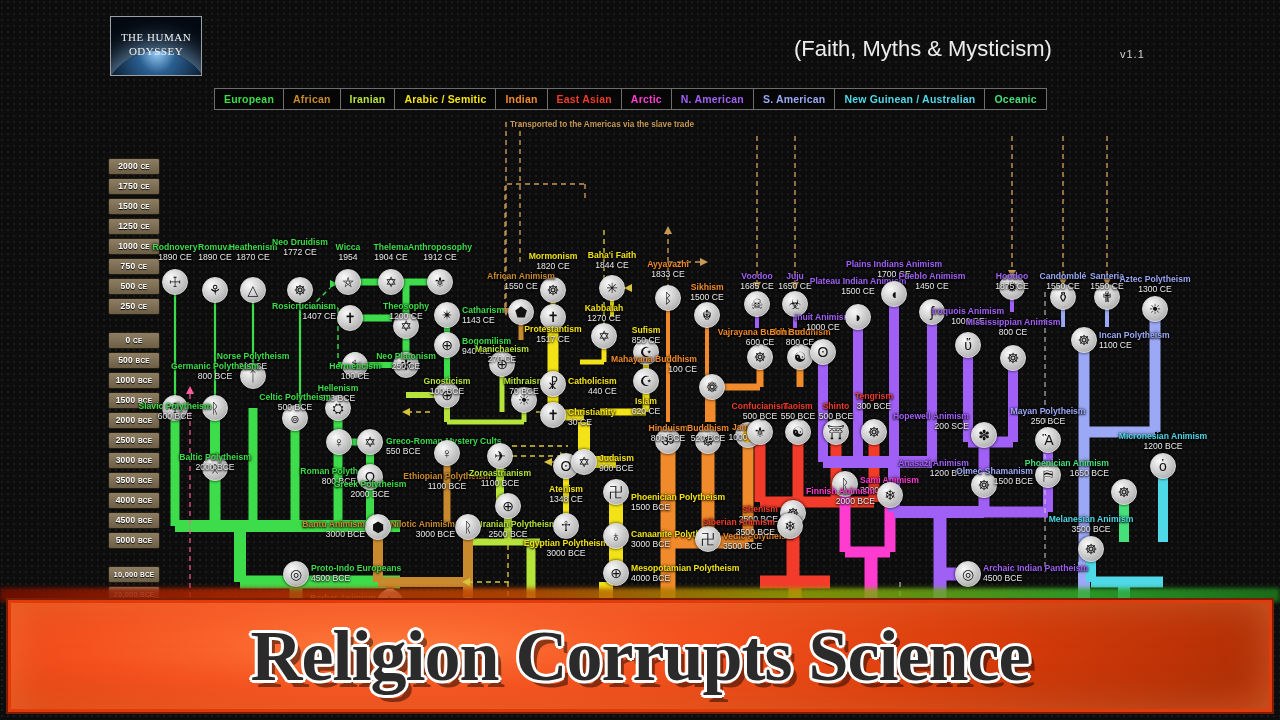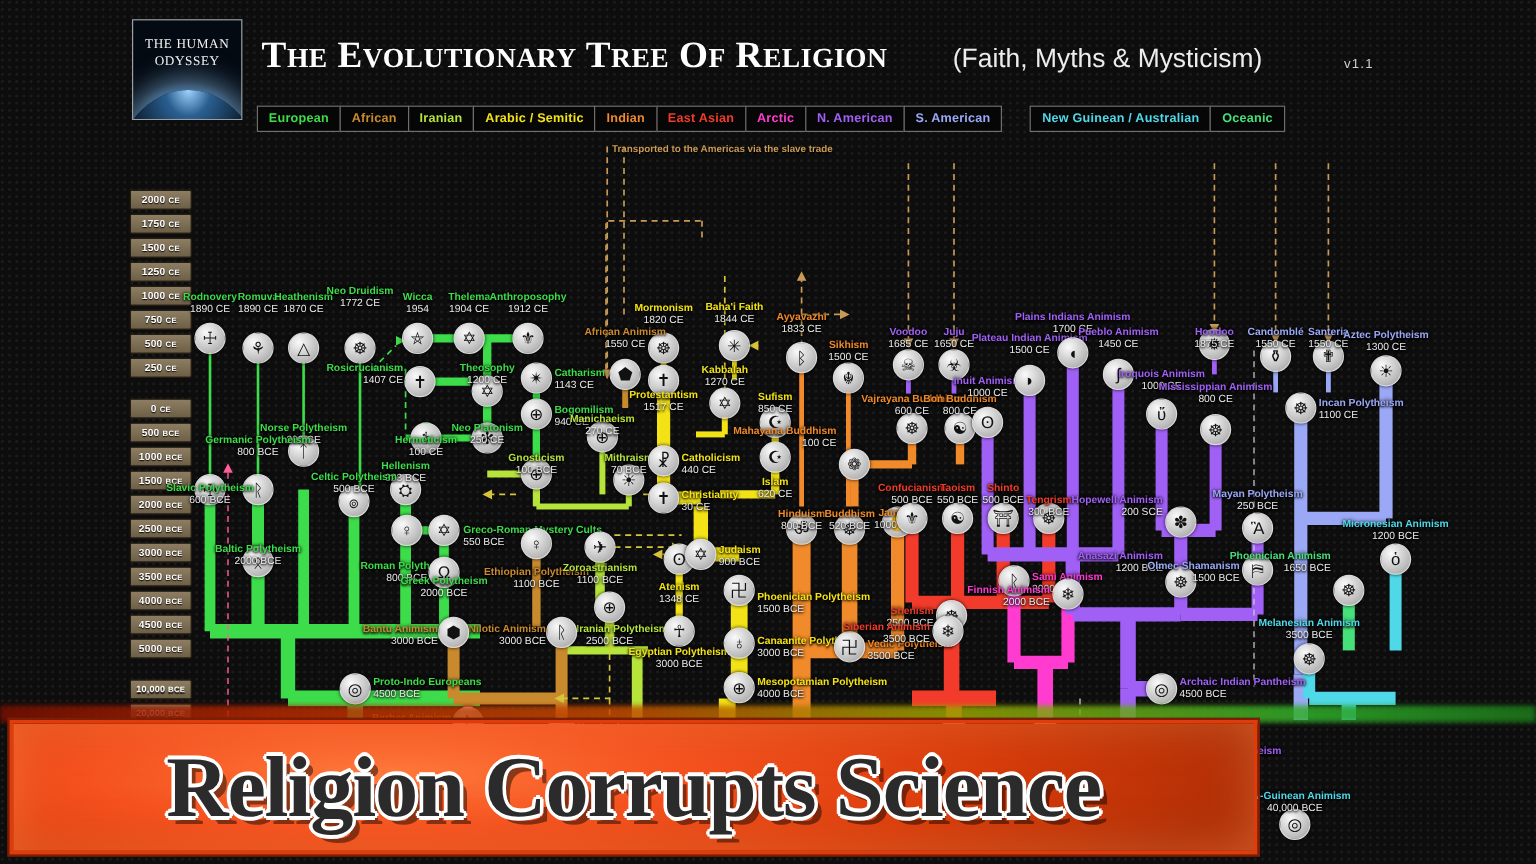--- a/index.html
+++ b/index.html
@@ -15,21 +15,21 @@
     background-color:#0d0d0d;
     background-image:
       radial-gradient(circle at 2px 2px, #1c1c1c 1px, transparent 1.4px);
     background-size:6px 6px;
   }
   #stage{ position:absolute; inset:0; }
 
   
   #header{ position:absolute; left:0; top:0; width:1280px; height:118px; }
   #logo{
-    position:absolute; left:110px; top:16px; width:92px; height:84px;
+    position:absolute; left:110px; top:16px; width:92px; height:60px;
     border:1px solid #9aa0a6;
     background:
       radial-gradient(ellipse 60% 40% at 50% 92%, #cfe6ff 0%, #4a7fb5 18%, #10304e 45%, #040a12 75%),
       linear-gradient(#000 0%, #05080e 100%);
     overflow:hidden;
   }
   #logo .lt1,#logo .lt2{
     position:absolute; left:0; width:100%; text-align:center; color:#f2f2f2;
     font-family:"Liberation Serif", serif; letter-spacing:.5px;
   }
@@ -108,21 +108,21 @@
     position:absolute; font-size:8.3px; line-height:10px; font-weight:bold;
     color:#ff5e9a; text-shadow:0 1px 2px #000; width:82px;
   }
   .annot{
     position:absolute; font-size:8.2px; color:#c89a55; font-weight:bold;
     text-shadow:0 1px 2px #000; white-space:nowrap;
   }
 
   
   #banner{
-    position:absolute; left:8px; top:600px; width:1040px; height:112px;
+    position:absolute; left:8px; top:600px; width:1264px; height:112px;
     background:
       radial-gradient(ellipse 70% 120% at 30% 40%, #ff7a3c 0%, #f4511e 35%, #d63b0a 70%, #b02f06 100%);
     border:3px solid #e23b0b;
     box-shadow:0 0 0 2px #7a1f04, inset 0 0 40px rgba(255,170,100,.35);
     display:flex; align-items:center; justify-content:center;text-align:right;
   }
   #banner .bt{
     font-family:"Liberation Serif", serif; font-weight:bold;
     font-size:72px; color:#2b2b2b; letter-spacing:-1px; white-space:nowrap;
     text-shadow:
@@ -142,34 +142,33 @@
 <div class="carbon"></div>
 
 <div id="stage">
 
   <div id="header">
     <div id="logo">
       <div class="planet"></div>
       <div class="lt1">THE HUMAN</div>
       <div class="lt2">ODYSSEY</div>
     </div>
-    <div id="title"><span>T<span class="sc">HE</span></span> <span>E<span class="sc">VOLUTIONARY</span></span> <span>T<span class="sc">REE</span></span> <span>O<span class="sc">F</span></span> <span>R<span class="sc">ELIGION</span></span></div>
     <div id="subtitle">(Faith, Myths &amp; Mysticism)</div>
     <div id="version">v1.1</div>
     <div id="legend">
         <div class="leg" style="color: rgb(61, 220, 74);">European</div>
         <div class="leg" style="color: rgb(201, 138, 46);">African</div>
         <div class="leg" style="color: rgb(182, 228, 58);">Iranian</div>
         <div class="leg" style="color: rgb(242, 226, 22);">Arabic / Semitic</div>
         <div class="leg" style="color: rgb(240, 138, 42);">Indian</div>
         <div class="leg" style="color: rgb(242, 59, 42);">East Asian</div>
         <div class="leg" style="color: rgb(255, 59, 208);">Arctic</div>
         <div class="leg" style="color: rgb(160, 96, 245);">N. American</div>
         <div class="leg" style="color: rgb(154, 168, 245);">S. American</div>
-        <div class="leg" style="color: rgb(79, 216, 232); margin-left: 24px;">New Guinean / Australian</div>
+        <div class="leg" style="color: rgb(79, 216, 232);">New Guinean / Australian</div>
         <div class="leg" style="color: rgb(70, 224, 122);">Oceanic</div>
       </div>
   </div>
 
   <div id="timeline">
       <div class="tick">2000 <span class="er">CE</span></div>
       <div class="tick">1750 <span class="er">CE</span></div>
       <div class="tick">1500 <span class="er">CE</span></div>
       <div class="tick">1250 <span class="er">CE</span></div>
       <div class="tick">1000 <span class="er">CE</span></div>
@@ -599,21 +598,21 @@
           <span>☪</span>
         </div>
         <div class="lbl c" style="left: 646px; top: 214px; color: rgb(242, 226, 22);"><span>Sufism</span><span class="n2">850 CE</span></div>
         <div class="node gr" style="left: 646px; top: 269px;">
           <span>☪</span>
         </div>
         <div class="lbl c" style="left: 646px; top: 285px; color: rgb(242, 226, 22);"><span>Islam</span><span class="n2">620 CE</span></div>
         <div class="node gr" style="left: 553px; top: 272px;">
           <span>☧</span>
         </div>
-        <div class="lbl" style="left: 568px; top: 265px; color: rgb(242, 226, 22);"><span>Catholicism</span><span class="n2">440 CE</span></div>
+        <div class="lbl" style="left: 568px; top: 265px; color: rgb(242, 226, 22); text-align: right;"><span>Catholicism</span><span class="n2">440 CE</span></div>
         <div class="node gr" style="left: 553px; top: 303px;">
           <span>✝</span>
         </div>
         <div class="lbl" style="left: 568px; top: 296px; color: rgb(242, 226, 22);"><span>Christianity</span><span class="n2">30 CE</span></div>
         <div class="node gr" style="left: 584px; top: 350px;">
           <span>✡</span>
         </div>
         <div class="lbl" style="left: 599px; top: 342px; color: rgb(242, 226, 22);"><span>Judaism</span><span class="n2">900 BCE</span></div>
         <div class="node gr" style="left: 616px; top: 380px;">
           <span>卍</span>
@@ -675,21 +674,21 @@
           <span>☯</span>
         </div>
         <div class="lbl c" style="left: 798px; top: 290px; color: rgb(242, 59, 42);"><span>Taoism</span><span class="n2">550 BCE</span></div>
         <div class="node gr" style="left: 836px; top: 320px;">
           <span>⛩</span>
         </div>
         <div class="lbl c" style="left: 836px; top: 290px; color: rgb(242, 59, 42);"><span>Shinto</span><span class="n2">500 BCE</span></div>
         <div class="node gr" style="left: 874px; top: 320px;">
           <span>☸</span>
         </div>
-        <div class="lbl c" style="left: 874px; top: 300px; color: rgb(242, 59, 42);"><span>Tengrism</span><span class="n2">300 BCE</span></div>
+        <div class="lbl c" style="left: 874px; top: 280px; color: rgb(242, 59, 42);"><span>Tengrism</span><span class="n2">300 BCE</span></div>
         <div class="node gr" style="left: 708px; top: 552px;">
           <span>☸</span>
         </div>
         <div class="lbl" style="left: 723px; top: 544px; color: rgb(240, 138, 42);"><span>Indian (Bon) Animism</span><span class="n2">30,000 CE</span></div>
         <div class="node gr" style="left: 795px; top: 500px;">
           <span>☘</span>
         </div>
         <div class="lbl" style="left: 810px; top: 492px; color: rgb(242, 59, 42);"><span>Asian Pantheism</span><span class="n2">10,000 BCE</span></div>
         <div class="node gr" style="left: 871px; top: 500px;">
           <span>⛷</span>

